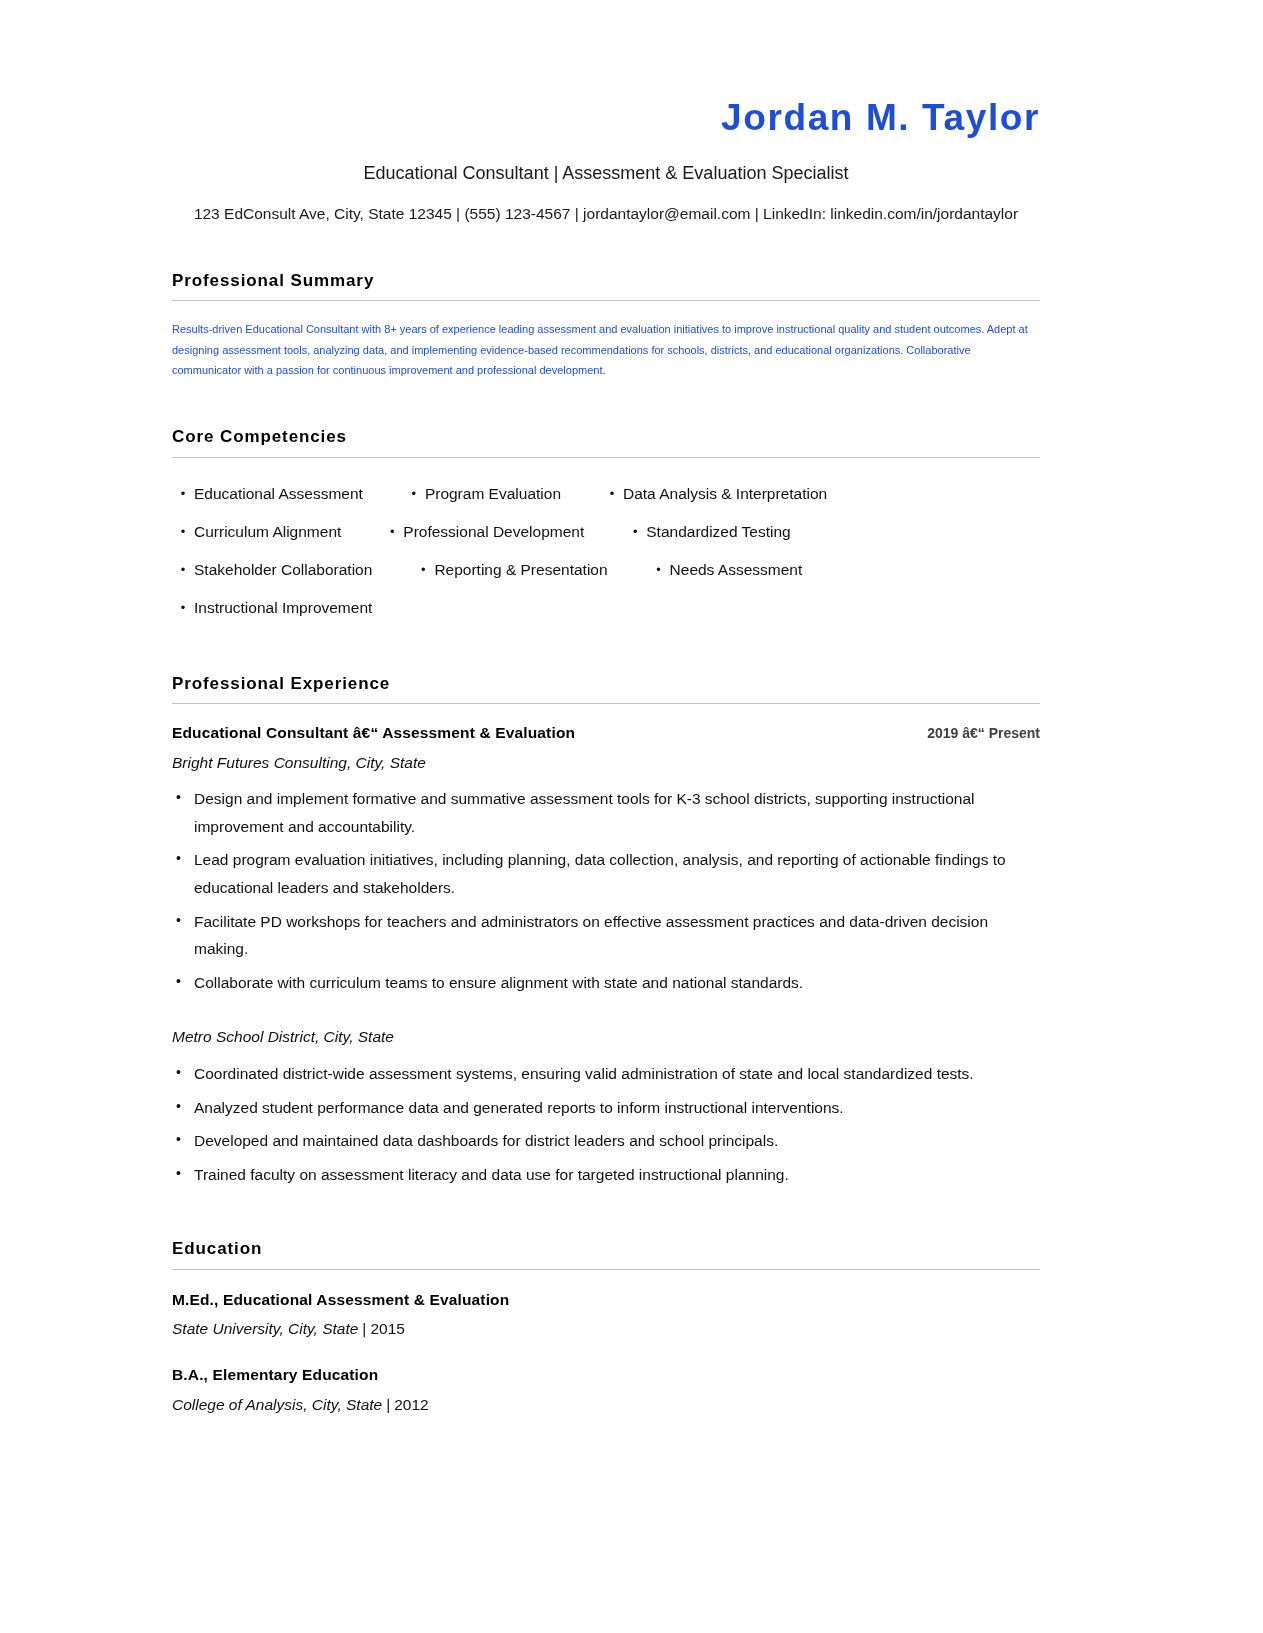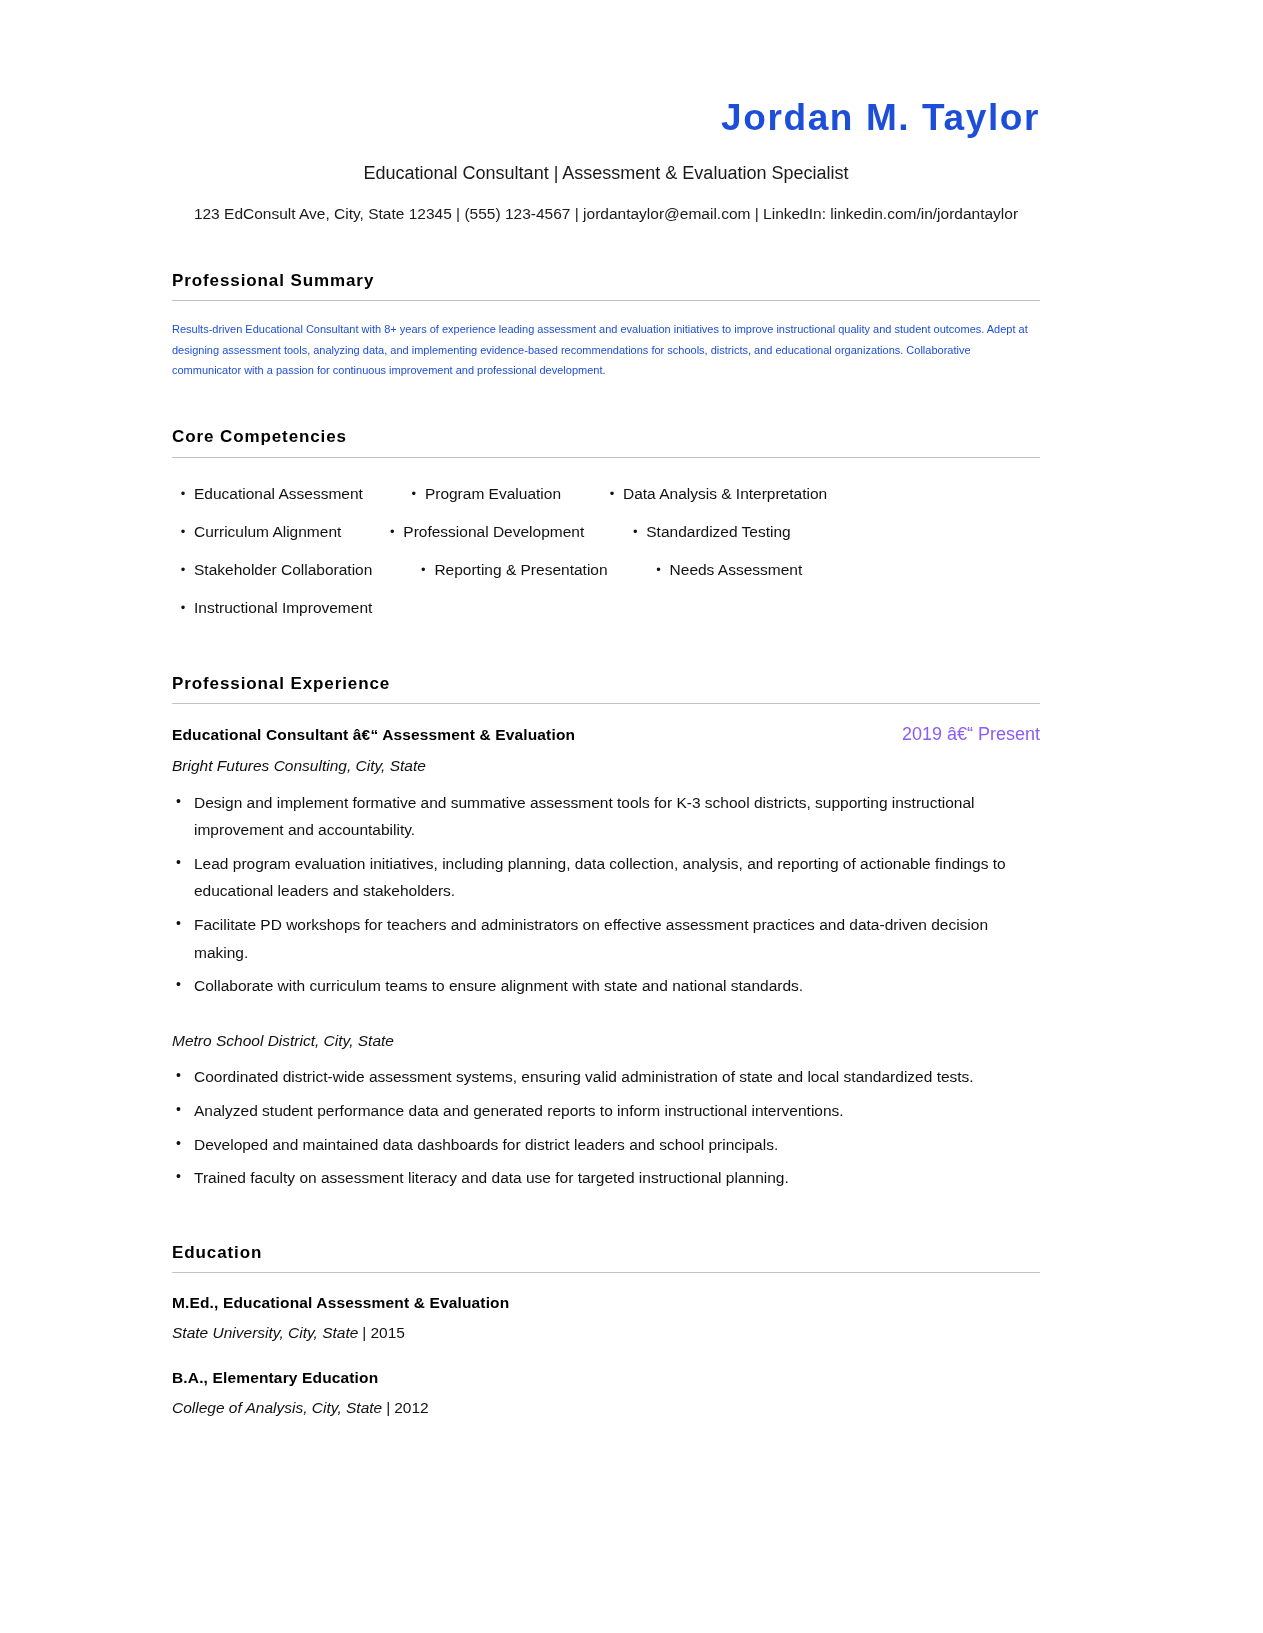--- a/index.html
+++ b/index.html
@@ -130,23 +130,23 @@
     width: 100%;
   }
   .job-title {
     font-size: 15.5px;
     font-weight: bold;
     color: #000;
     letter-spacing: 0.15px;
     line-height: 1.4;
   }
   .job-dates {
-    font-size: 18px;
-    font-weight: normal;
-    color: #8b5cf6;
+    font-size: 14px;
+    font-weight: bold;
+    color: #404040;
     line-height: 1.4;
     white-space: nowrap;
     padding-left: 20px;
   }
   .job-org {
     font-size: 15.5px;
     font-style: italic;
     color: #111;
     padding-top: 8px;
     line-height: 1.4;

